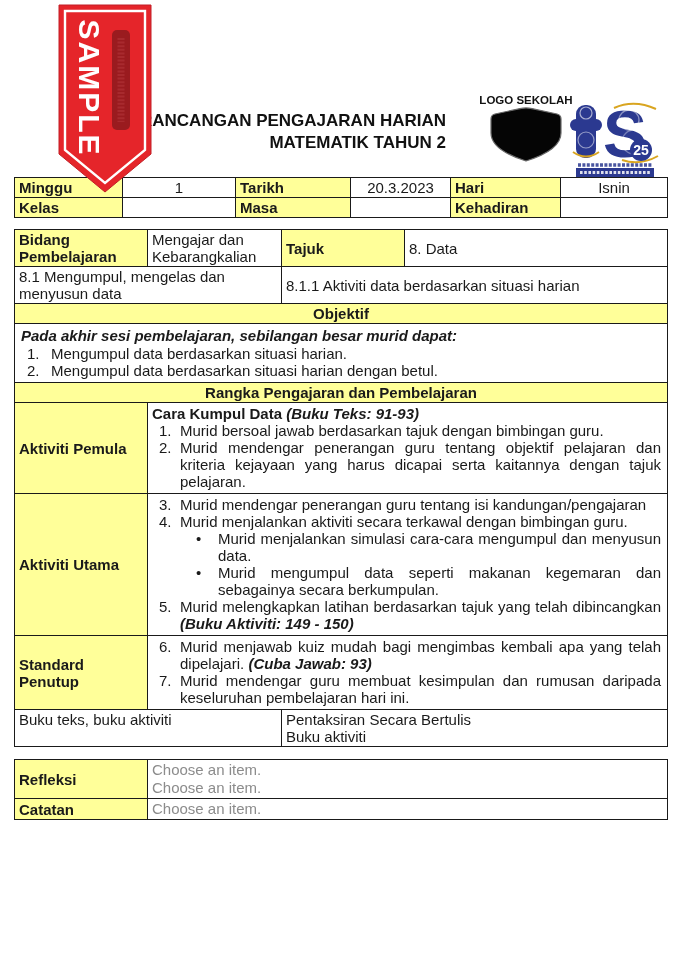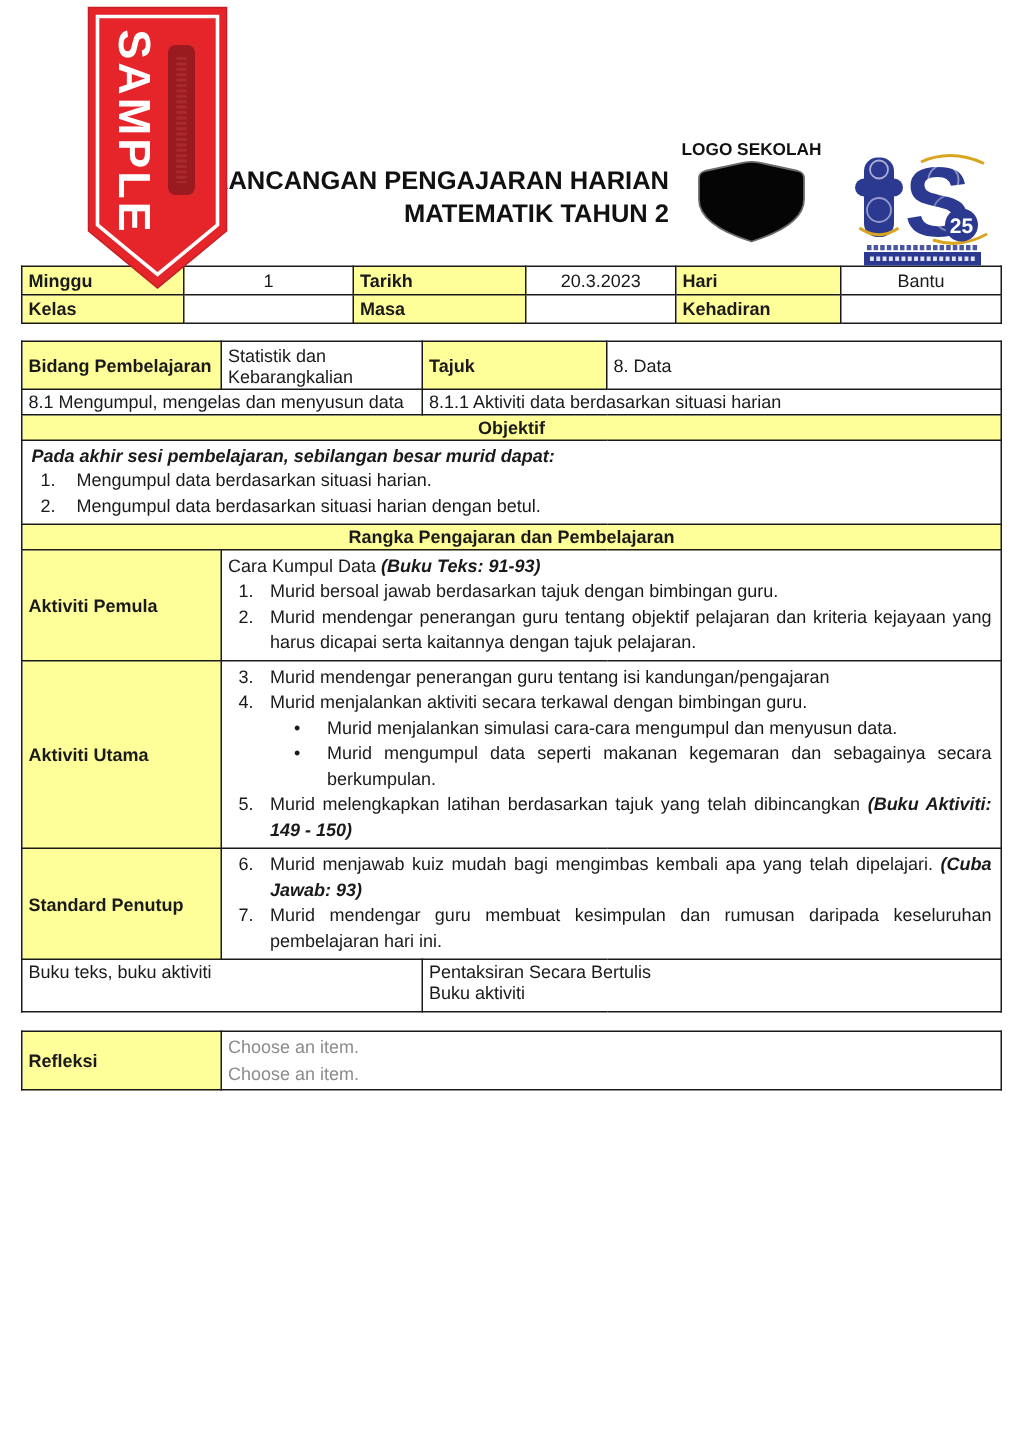--- a/index.html
+++ b/index.html
@@ -8,46 +8,46 @@
     width:681px; height:953px; background:#ffffff; overflow:hidden;
     font-family:"Liberation Sans", sans-serif; color:#1a1a1a; position:relative;
   }
   
   .header { position:relative; height:177px; }
   .ribbon { position:absolute; top:4px; left:58px; z-index:5; }
   .title-block {
     position:absolute; top:110px; left:140px; width:306px;
     text-align:right; font-weight:bold; font-size:17px; line-height:22px; color:#111;
   }
-  .logo-sekolah { position:absolute; top:94px; left:450px; width:102px; text-align:center; }
+  .logo-sekolah { position:absolute; top:94px; left:475px; width:102px; text-align:center; }
   .logo-sekolah .lbl { font-weight:bold; font-size:11.5px; color:#111; }
   .ts25 { position:absolute; top:100px; left:566px; width:98px; }
   
   table { border-collapse:collapse; table-layout:fixed; width:653px; margin-left:14px; }
   td {
-    border:1.5px solid #1a1a1a; font-size:12px; padding:1px 4px;
+    border:1.5px solid #1a1a1a; font-size:15px; padding:1px 4px;
     vertical-align:middle; word-wrap:break-word;
   }
   .hl { background:#FFFF99; font-weight:bold; }
   .ctr { text-align:center; }
   .vtop { vertical-align:top; }
   .info-tbl td { height:19px; }
   .tbl2 { margin-top:11px; }
   .tbl3 { margin-top:12px; }
   .content { padding:2px 5px 3px 4px; }
   .intro { font-weight:bold; font-style:italic; padding:1px 2px; }
   .li { display:flex; line-height:17px; }
   .li .num { flex:0 0 28px; padding-left:7px; }
   .li .txt { flex:1; text-align:justify; padding-right:1px; }
   .obj-li .num { flex:0 0 32px; padding-left:8px; }
   .bullet { display:flex; line-height:17px; padding-left:44px; }
   .bullet .dot { flex:0 0 22px; }
   .bullet .txt { flex:1; text-align:justify; padding-right:1px; }
   .ref { font-weight:bold; font-style:italic; }
-  .bold { font-weight:normal; }
+  .bold { font-weight:bold; }
   .placeholder { color:#8C8C8C; line-height:18px; cursor:default; }
   .act-head { line-height:17px; }
 </style>
 </head>
 <body>
 
 <div class="header">
 
   <div class="ribbon">
     <svg width="94" height="190" viewBox="0 0 94 190">
@@ -101,21 +101,21 @@
       <col style="width:110px">
       <col style="width:107px">
     </colgroup>
   <tbody>
       <tr>
     <td class="hl">Minggu</td>
     <td class="ctr">1</td>
     <td class="hl">Tarikh</td>
     <td class="ctr">20.3.2023</td>
     <td class="hl">Hari</td>
-    <td class="ctr">Bantu</td>
+    <td class="ctr">Isnin</td>
   </tr>
   <tr>
     <td class="hl">Kelas</td>
     <td class="ctr"></td>
     <td class="hl">Masa</td>
     <td class="ctr"></td>
     <td class="hl">Kehadiran</td>
     <td class="ctr"></td>
   </tr>
 </tbody>
@@ -124,21 +124,21 @@
 <table class="tbl2">
   <colgroup>
       <col style="width:133px">
       <col style="width:134px">
       <col style="width:123px">
       <col style="width:263px">
     </colgroup>
   <tbody>
       <tr>
     <td class="hl" style="height:32px">Bidang Pembelajaran</td>
-    <td>Statistik dan Kebarangkalian</td>
+    <td>Mengajar dan Kebarangkalian</td>
     <td class="hl">Tajuk</td>
     <td>8. Data</td>
   </tr>
   <tr>
     <td colspan="2" style="height:17px">8.1 Mengumpul, mengelas dan menyusun data</td>
     <td colspan="2">8.1.1 Aktiviti data berdasarkan situasi harian</td>
   </tr>
   <tr>
     <td colspan="4" class="hl ctr" style="height:17px">Objektif</td>
   </tr>
@@ -233,14 +233,20 @@
       <col style="width:520px">
     </colgroup>
   <tbody>
       <tr>
     <td class="hl" style="height:37px">Refleksi</td>
     <td class="vtop">
       <div class="placeholder">Choose an item.</div>
       <div class="placeholder">Choose an item.</div>
     </td>
   </tr>
+  <tr>
+    <td class="hl" style="height:18px">Catatan</td>
+    <td>
+      <div class="placeholder">Choose an item.</div>
+    </td>
+  </tr>
 </tbody>
   </table>
 
 </body></html>

